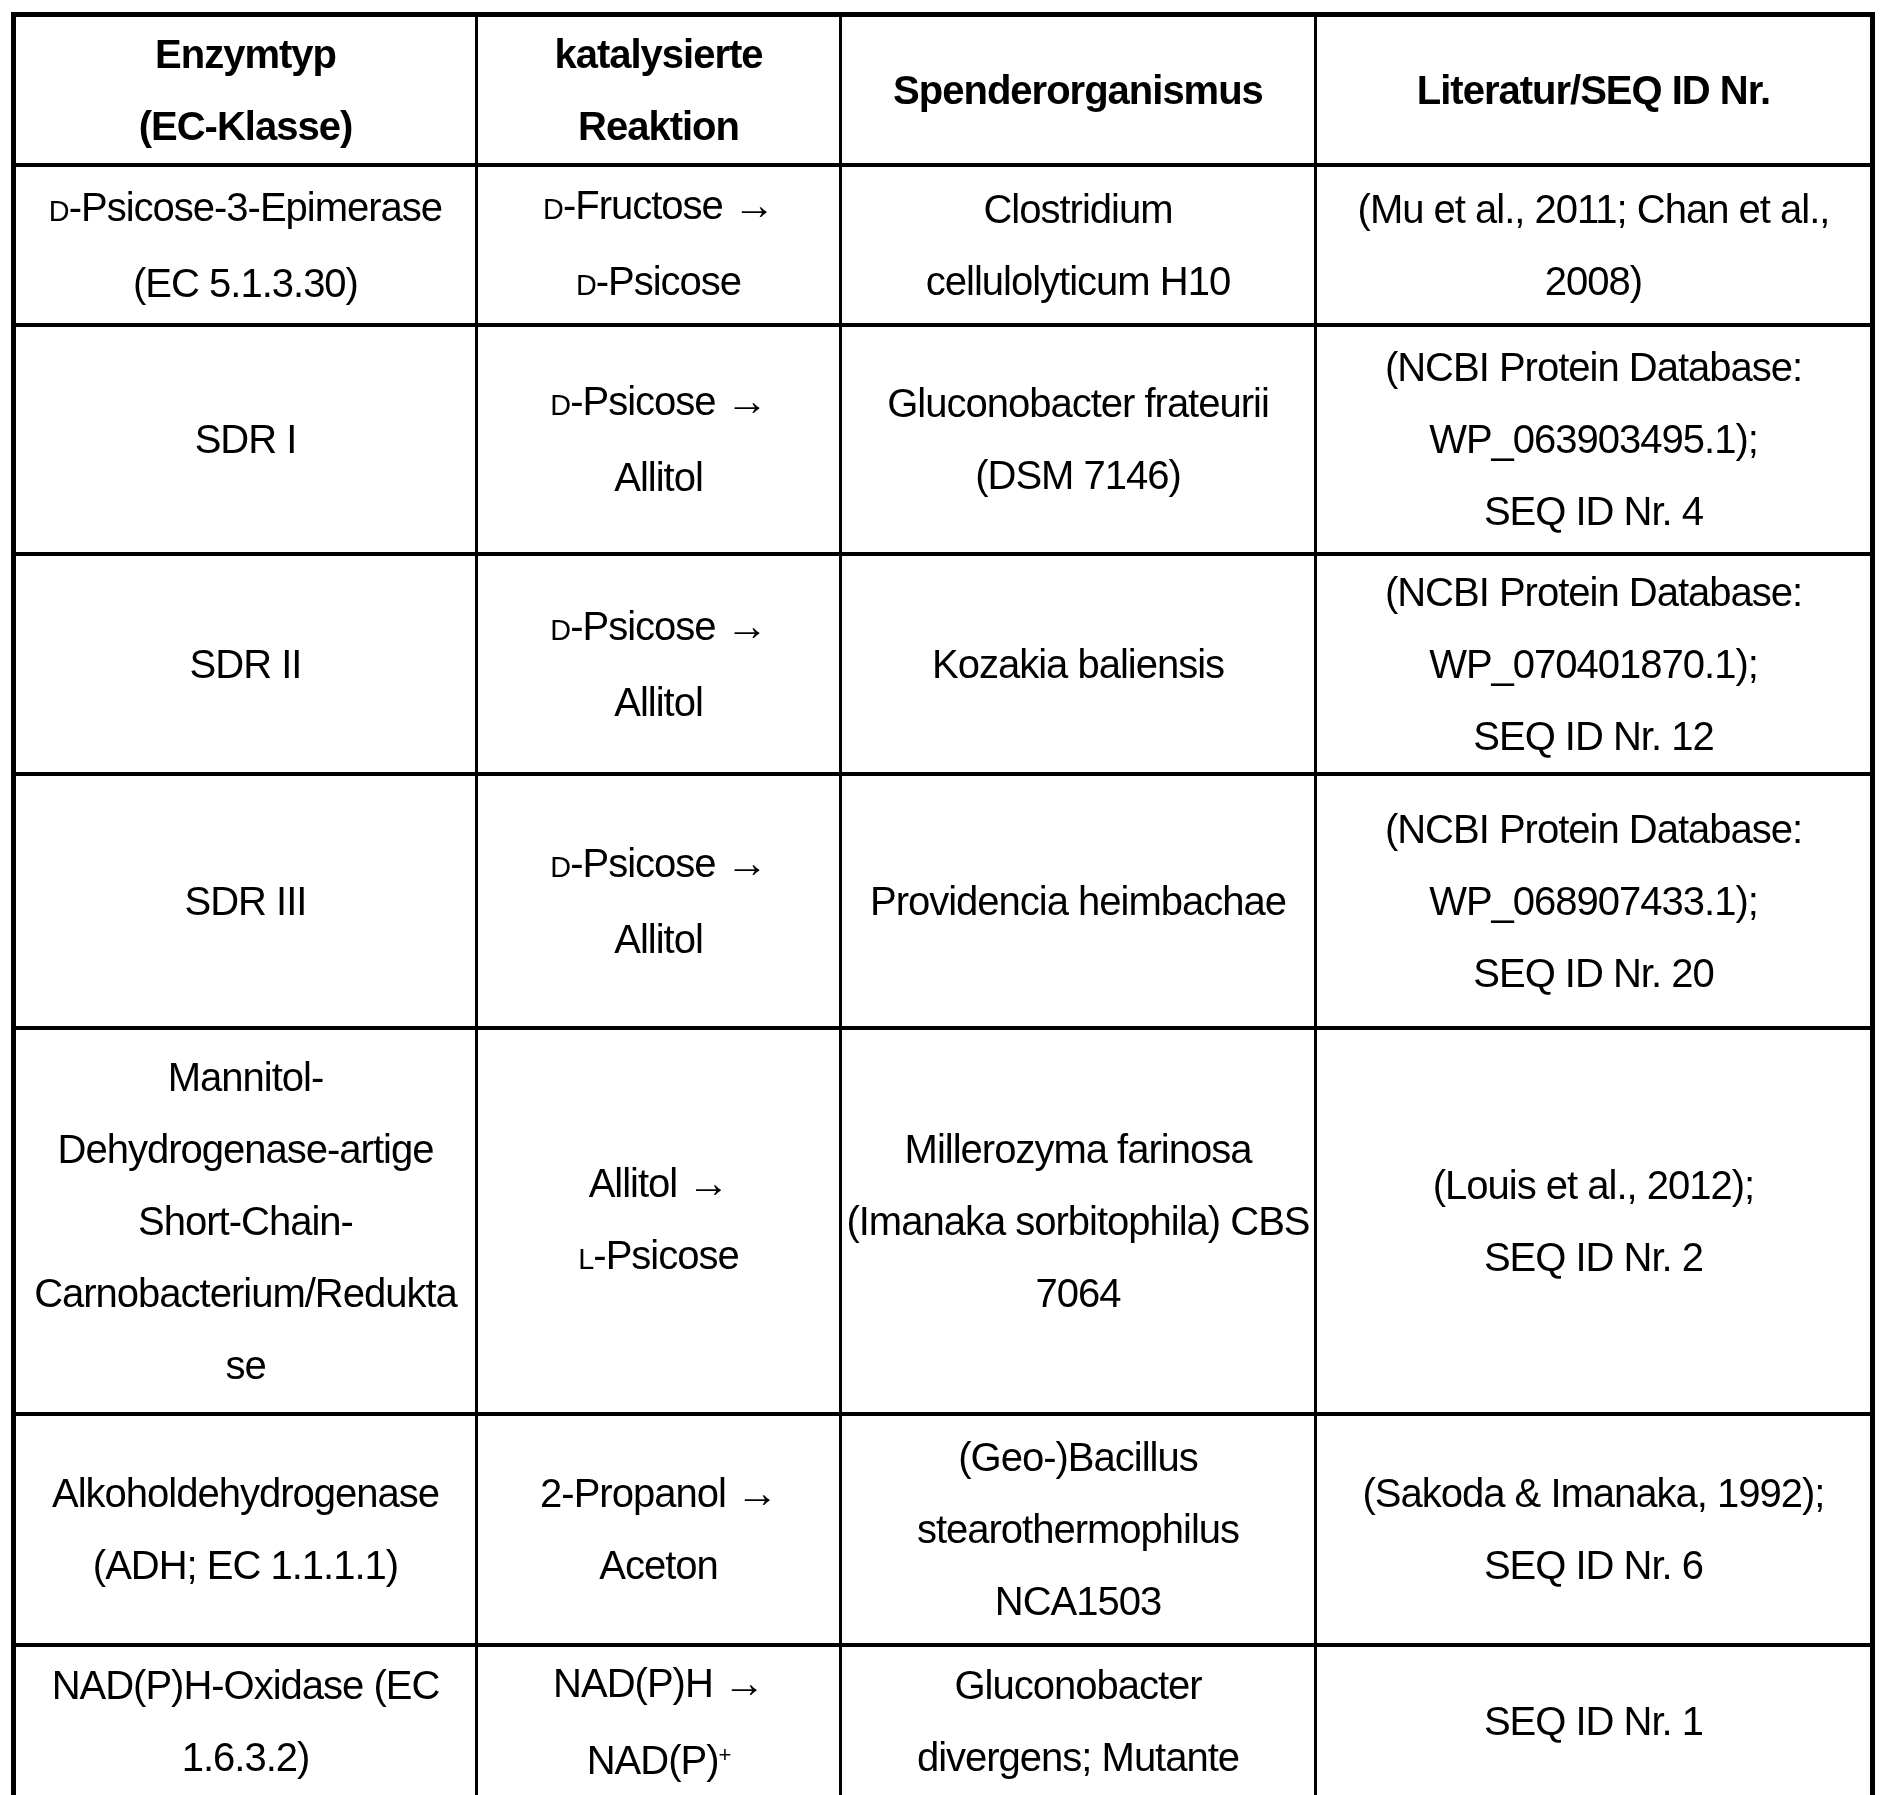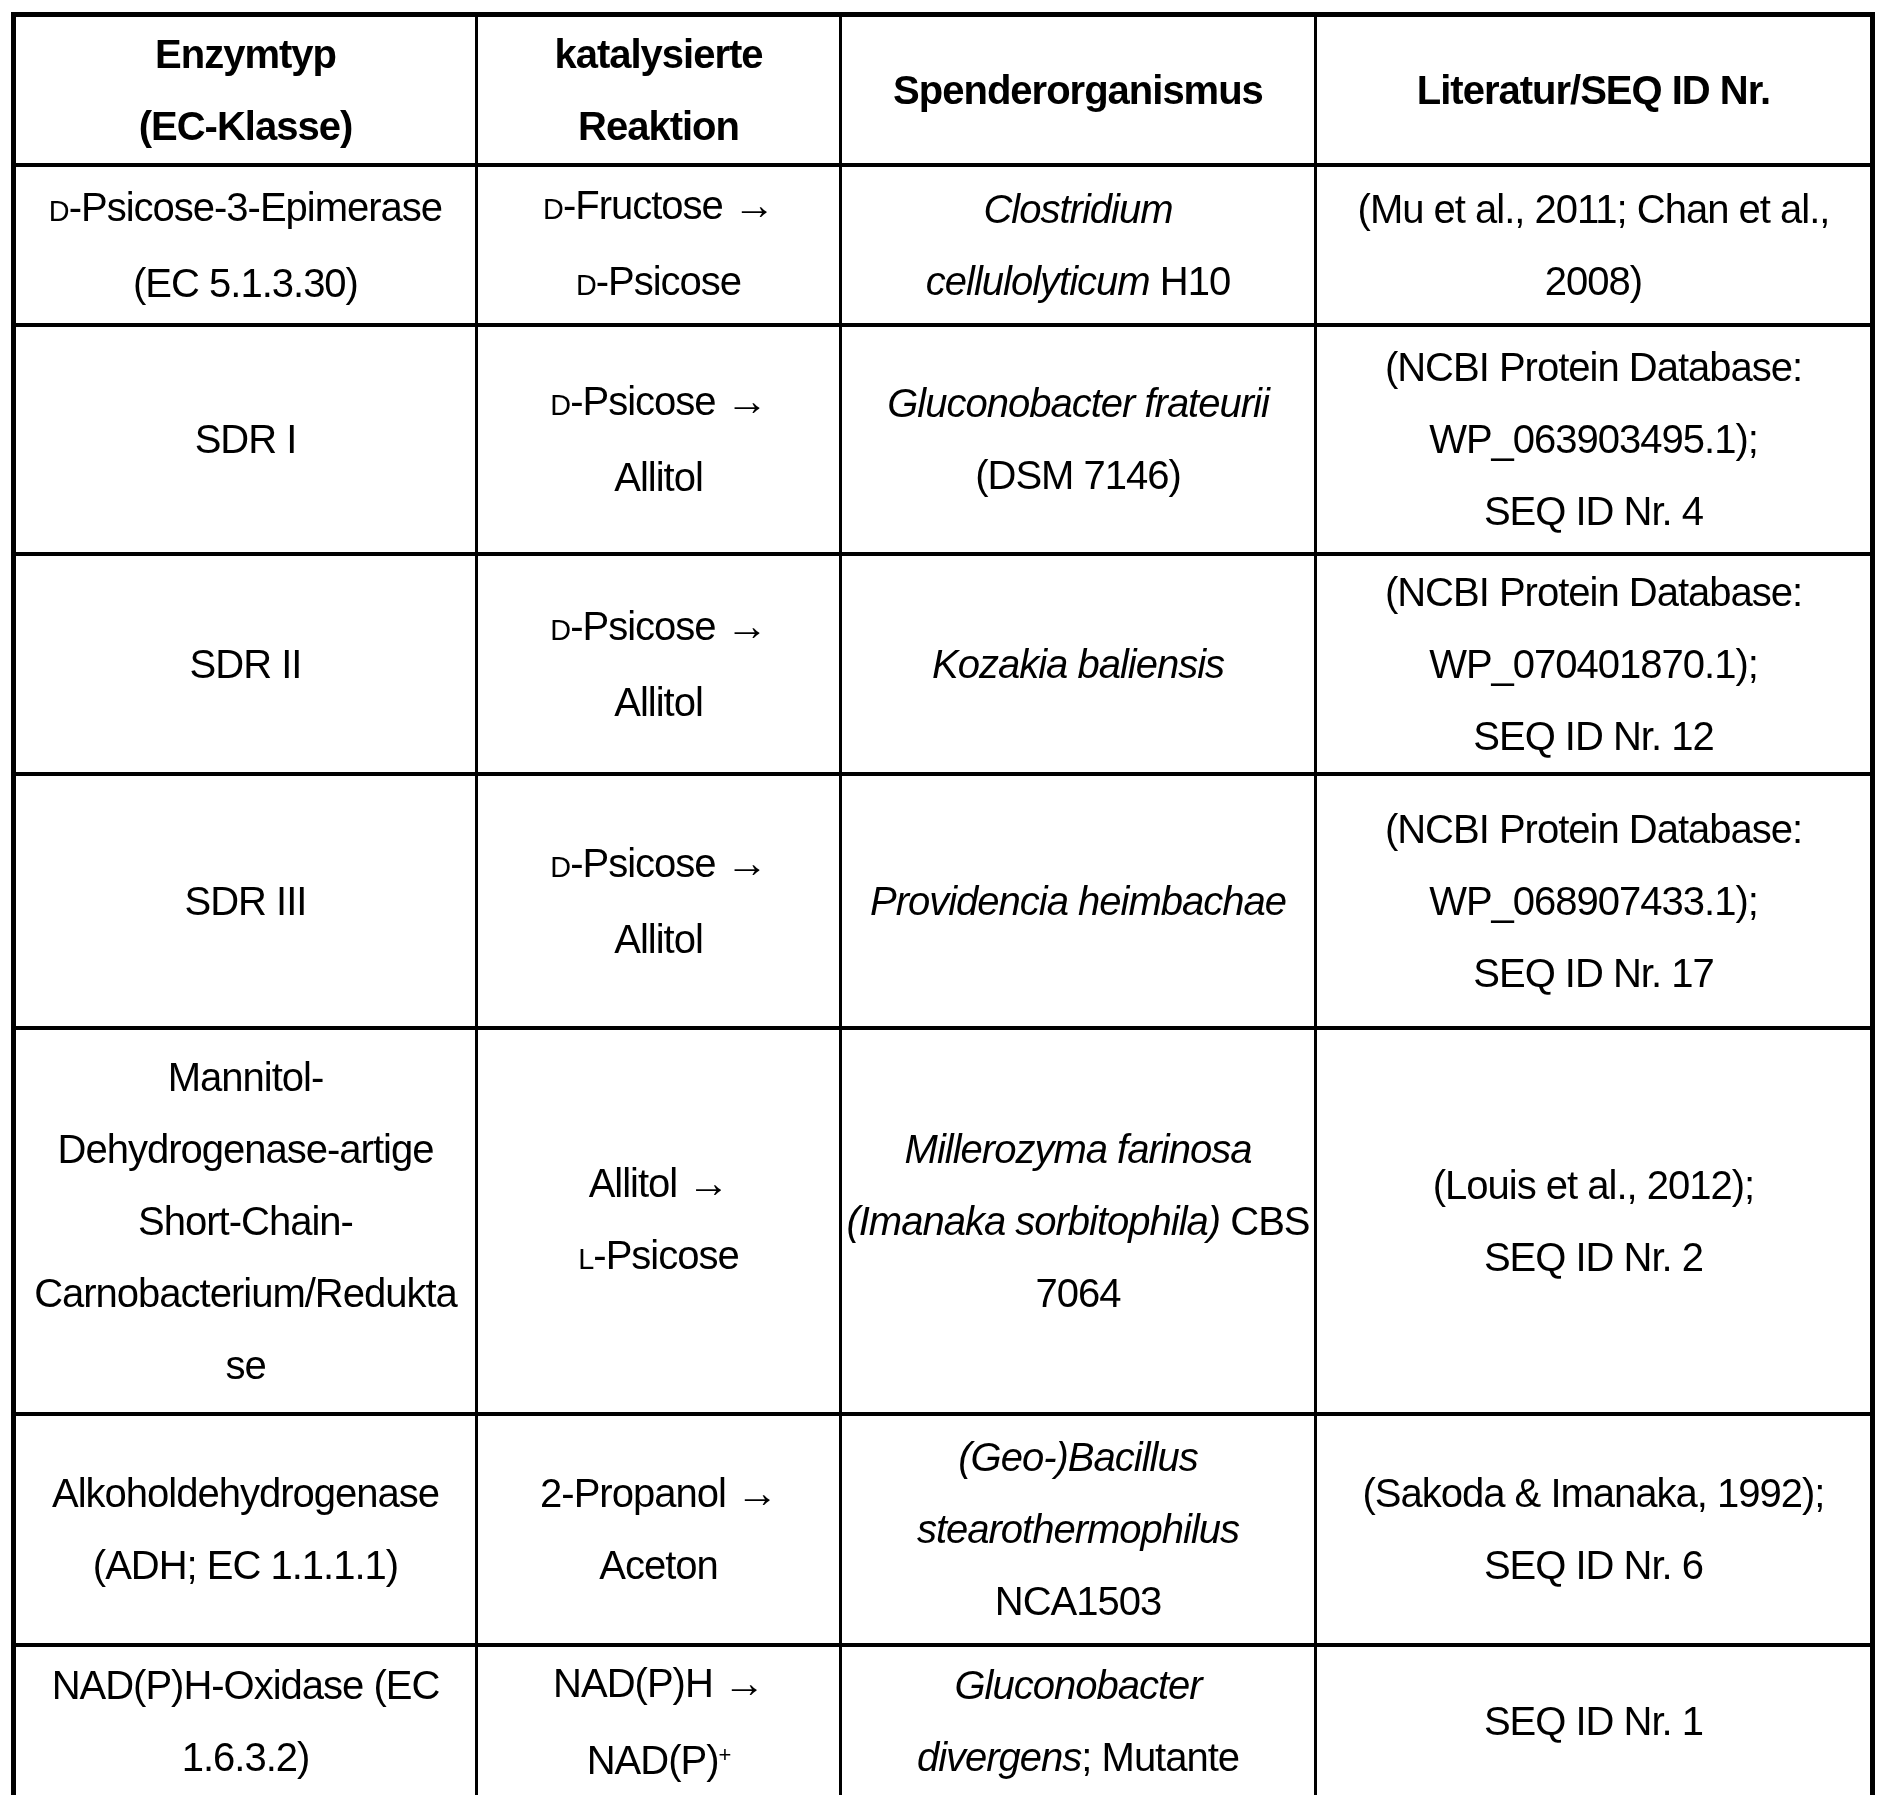--- a/index.html
+++ b/index.html
@@ -38,21 +38,21 @@
   tbody tr.r4     { height: 386px; }
   tbody tr.r5     { height: 231px; }
   tbody tr.r6     { height: 154px; }
   .line {
     font-size: 40px;
     line-height: 72px;
     letter-spacing: -1px;
     white-space: nowrap;
   }
   th .line { font-weight: bold; }
-  .it  { font-style: italic; }
+  .it  { }
   .sc  { font-size: 0.72em; }            
   .sup { font-size: 0.55em; vertical-align: 0.55em; }
   .arrow { font-size: 1.05em; }
 </style>
 </head>
 <body>
 
 <table id="enzyme-table">
   <colgroup>
     <col style="width:463px">
@@ -139,21 +139,21 @@
         <td>
           <div class="line"><span class="sc">D</span><span>-Psicose </span><span class="arrow">→</span></div>
           <div class="line"><span>Allitol</span></div>
         </td>
         <td>
           <div class="line"><span class="it">Providencia heimbachae</span></div>
         </td>
         <td>
           <div class="line"><span>(NCBI Protein Database:</span></div>
           <div class="line"><span>WP_068907433.1);</span></div>
-          <div class="line"><span>SEQ ID Nr. 17</span></div>
+          <div class="line"><span>SEQ ID Nr. 20</span></div>
         </td>
       </tr>
       <tr class="r4">
         <td>
           <div class="line"><span>Mannitol-</span></div>
           <div class="line"><span>Dehydrogenase-artige</span></div>
           <div class="line"><span>Short-Chain-</span></div>
           <div class="line"><span>Carnobacterium/Redukta</span></div>
           <div class="line"><span>se</span></div>
         </td>

